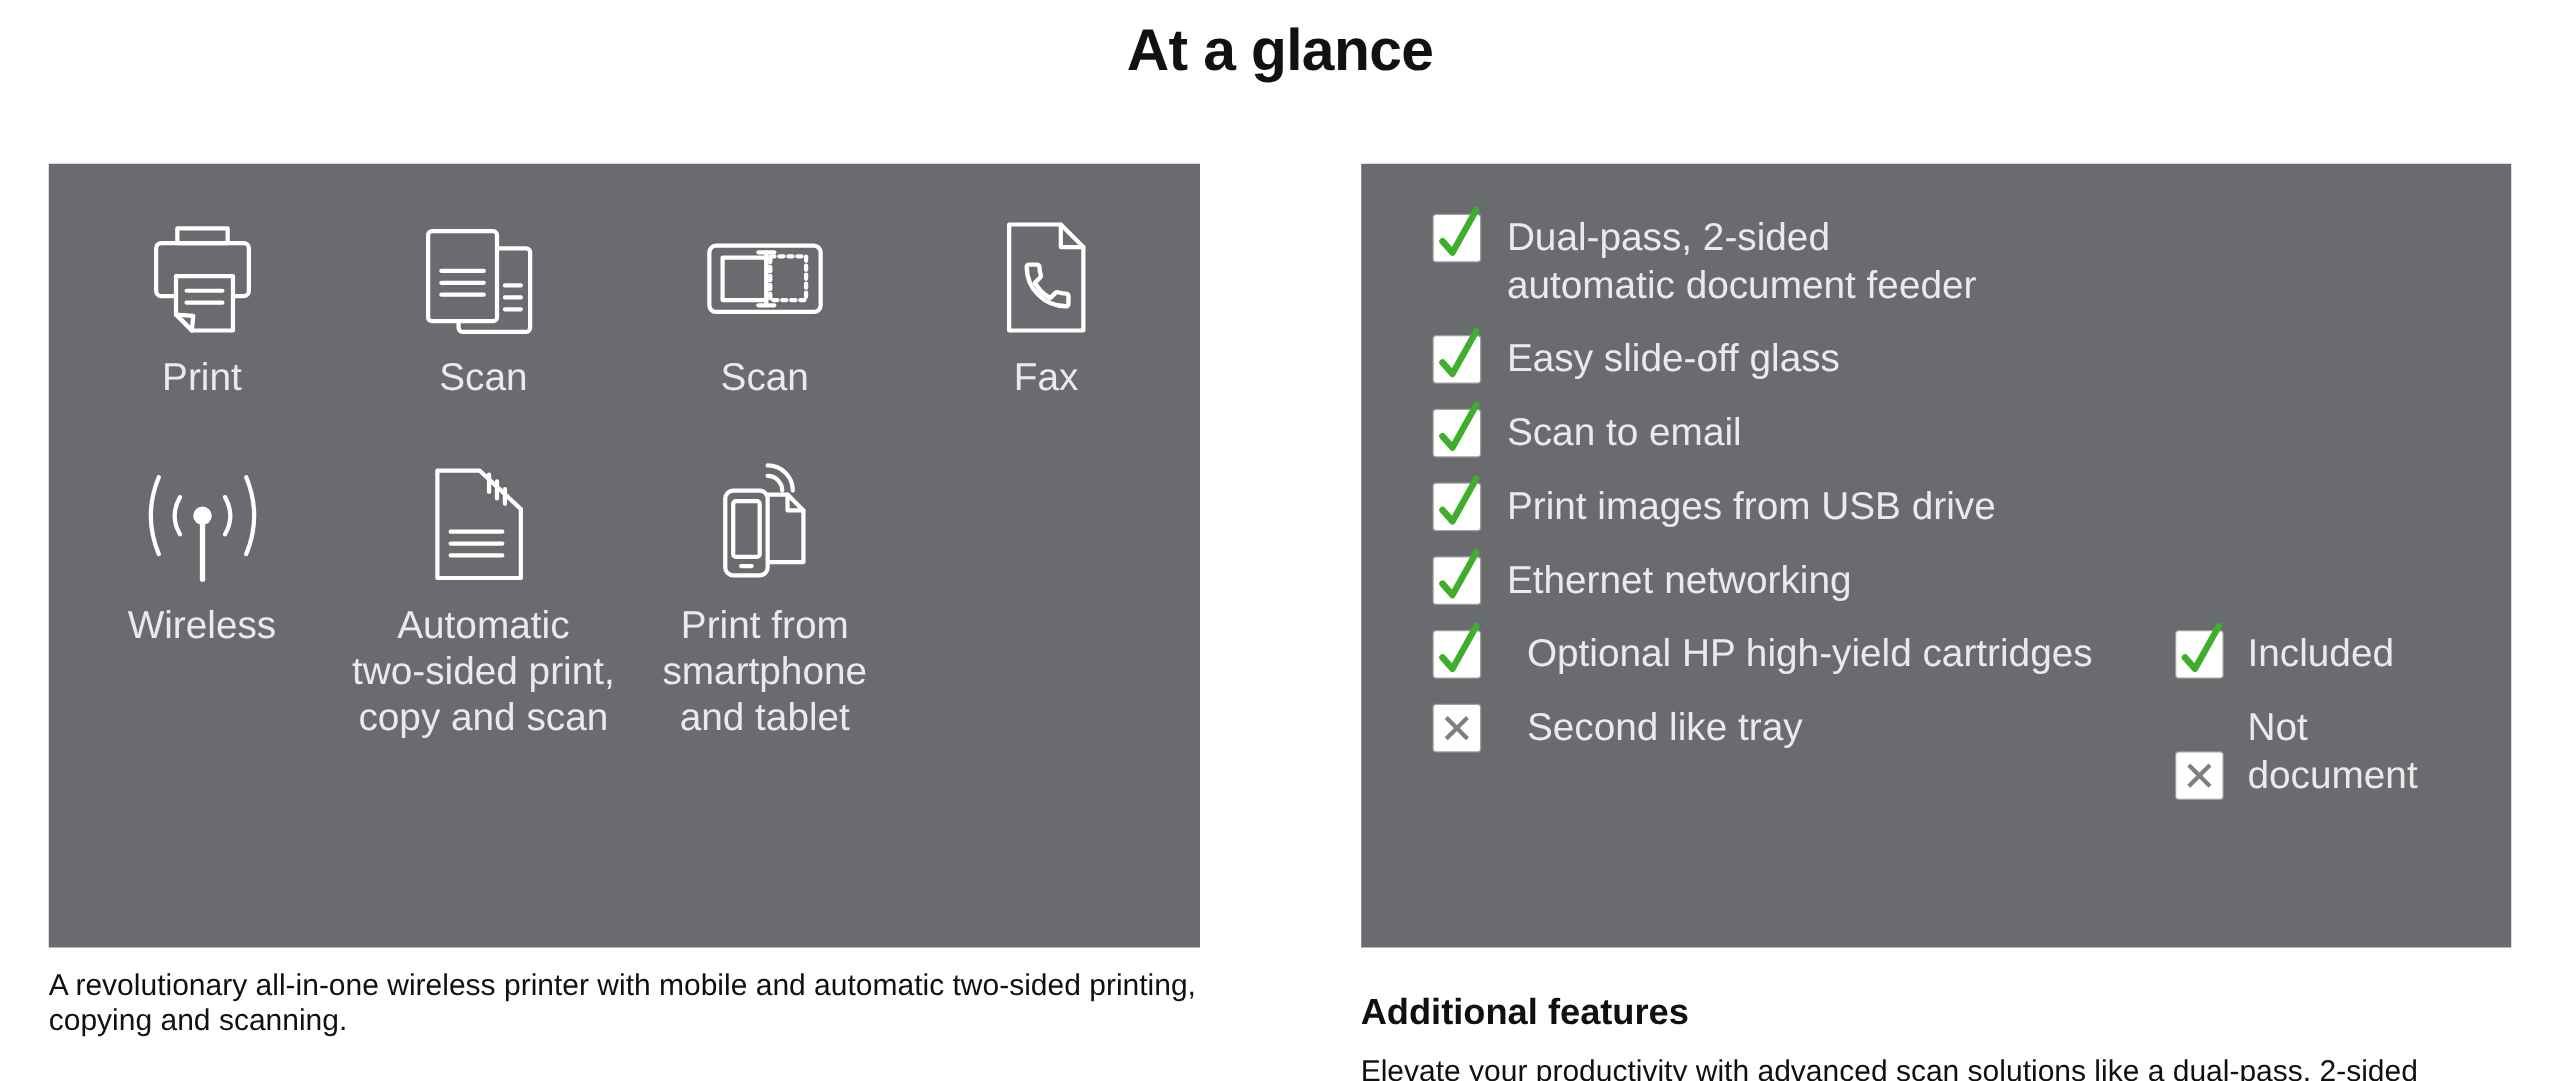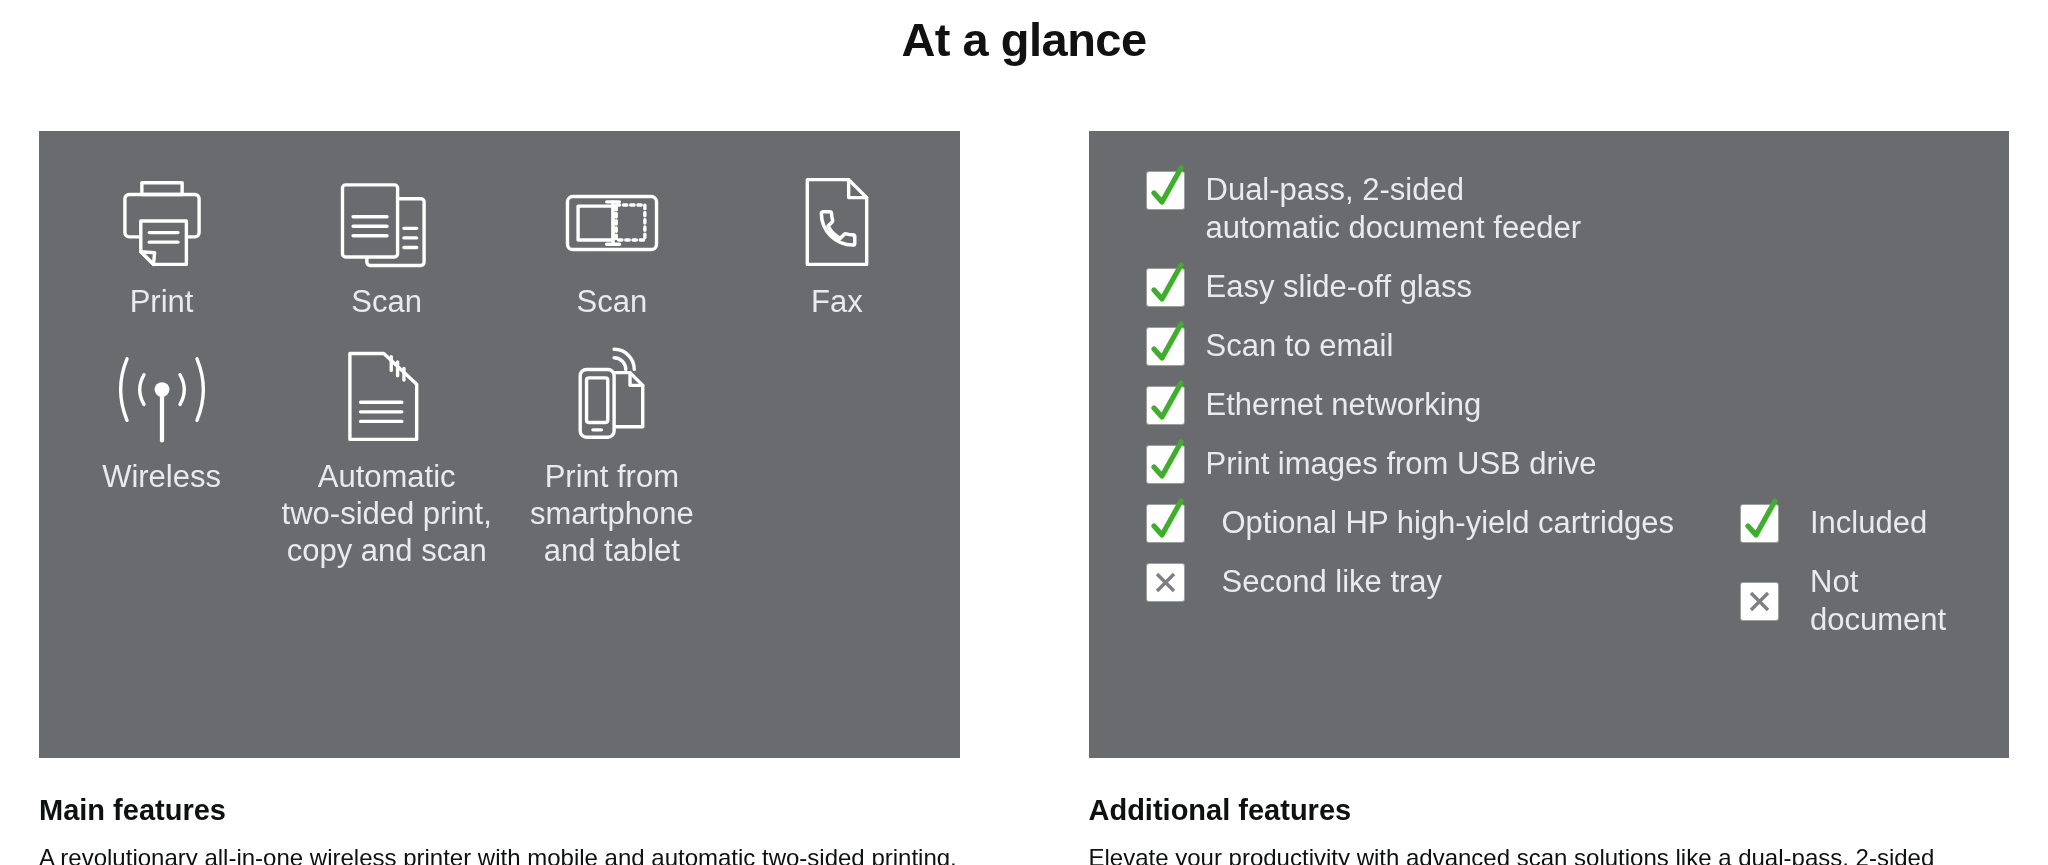--- a/index.html
+++ b/index.html
@@ -18,34 +18,34 @@
   }
   h1.title{
     text-align:center;font-size:47px;font-weight:700;
     margin:0;padding-top:12px;letter-spacing:-0.5px;color:#111;
   }
   .panels{display:flex;gap:129px;padding:0 39px;margin-top:64px;align-items:flex-start}
   .col{flex:1;min-width:0}
   .panel{background:var(--panel_bg);height:627px;width:100%;overflow:hidden}
 
   
-  .icon-grid{display:grid;grid-template-columns:repeat(4,1fr);row-gap:24px;padding:38px 10px 0}
+  .icon-grid{display:grid;grid-template-columns:repeat(4,1fr);row-gap:47px;padding:38px 10px 0}
   .cell{display:flex;flex-direction:column;align-items:center}
   .cell svg{width:106px;height:106px;display:block}
   .ilabel{
     margin-top:8px;font-size:31px;line-height:37px;color:var(--panel_text);
     text-align:center;white-space:pre-line;font-weight:400;
   }
   .icon{stroke:#fff;stroke-width:3.2;fill:none;stroke-linecap:round;stroke-linejoin:round}
 
   
   .checklist{padding:40px 26px 0 58px;display:flex;flex-direction:column;gap:21px}
   .chk-row{display:flex;gap:22px;align-items:flex-start}
   .chk-feat{flex:1;display:flex;gap:38px;align-items:flex-end;min-width:0}
-  .chk-legend{width:242px;flex:none;display:flex;gap:32px;align-items:center}
+  .chk-legend{width:242px;flex:none;display:flex;gap:20px;align-items:flex-end}
   .chk-label{font-size:31px;line-height:38px;color:var(--panel_text);white-space:pre-line}
   .cb{
     width:37px;height:37px;flex:none;background:#fff;border-radius:2px;
     position:relative;margin-top:1px;box-shadow:0 0 0 1px rgba(255,255,255,0.35);
   }
   .cb svg{position:absolute;left:0;top:0;width:37px;height:37px;overflow:visible;display:block}
 
   
   h2.subhead{font-size:29px;font-weight:700;margin:36px 0 0;color:var(--heading_text)}
   p.desc{font-size:24px;line-height:28px;margin:17px 0 0;color:var(--heading_text);max-width:960px}
@@ -140,21 +140,20 @@
               <line x1="32" y1="81" x2="40" y2="81"></line>
             </svg>
             <div class="ilabel">Print from
 smartphone
 and tablet</div>
           </div>
 
         </div>
       </div>
 
-      <h2 class="subhead">Main features</h2>
       <p class="desc">A revolutionary all-in-one wireless printer with mobile and automatic two-sided printing, copying and scanning.</p>
     </section>
 
     <section class="col">
       <div class="panel">
         <div class="checklist">
 
           <div class="chk-row">
             <span class="cb">
               <svg viewBox="0 0 37 37">
@@ -182,30 +181,30 @@
             </span>
             <span class="chk-label">Scan to email</span>
           </div>
 
           <div class="chk-row">
             <span class="cb">
               <svg viewBox="0 0 37 37">
                   <polyline points="7,21 15,30 34,-4" stroke="var(--check_green)" stroke-width="5.2" fill="none" stroke-linecap="round" stroke-linejoin="round"></polyline>
                 </svg>
             </span>
+            <span class="chk-label">Print images from USB drive</span>
+          </div>
+
+          <div class="chk-row">
+            <span class="cb">
+              <svg viewBox="0 0 37 37">
+                  <polyline points="7,21 15,30 34,-4" stroke="var(--check_green)" stroke-width="5.2" fill="none" stroke-linecap="round" stroke-linejoin="round"></polyline>
+                </svg>
+            </span>
             <span class="chk-label">Ethernet networking</span>
-          </div>
-
-          <div class="chk-row">
-            <span class="cb">
-              <svg viewBox="0 0 37 37">
-                  <polyline points="7,21 15,30 34,-4" stroke="var(--check_green)" stroke-width="5.2" fill="none" stroke-linecap="round" stroke-linejoin="round"></polyline>
-                </svg>
-            </span>
-            <span class="chk-label">Print images from USB drive</span>
           </div>
 
           <div class="chk-row">
             <div class="chk-feat">
               <span class="cb">
                 <svg viewBox="0 0 37 37">
                     <polyline points="7,21 15,30 34,-4" stroke="var(--check_green)" stroke-width="5.2" fill="none" stroke-linecap="round" stroke-linejoin="round"></polyline>
                   </svg>
               </span>
               <span class="chk-label">Optional HP high-yield cartridges</span>

